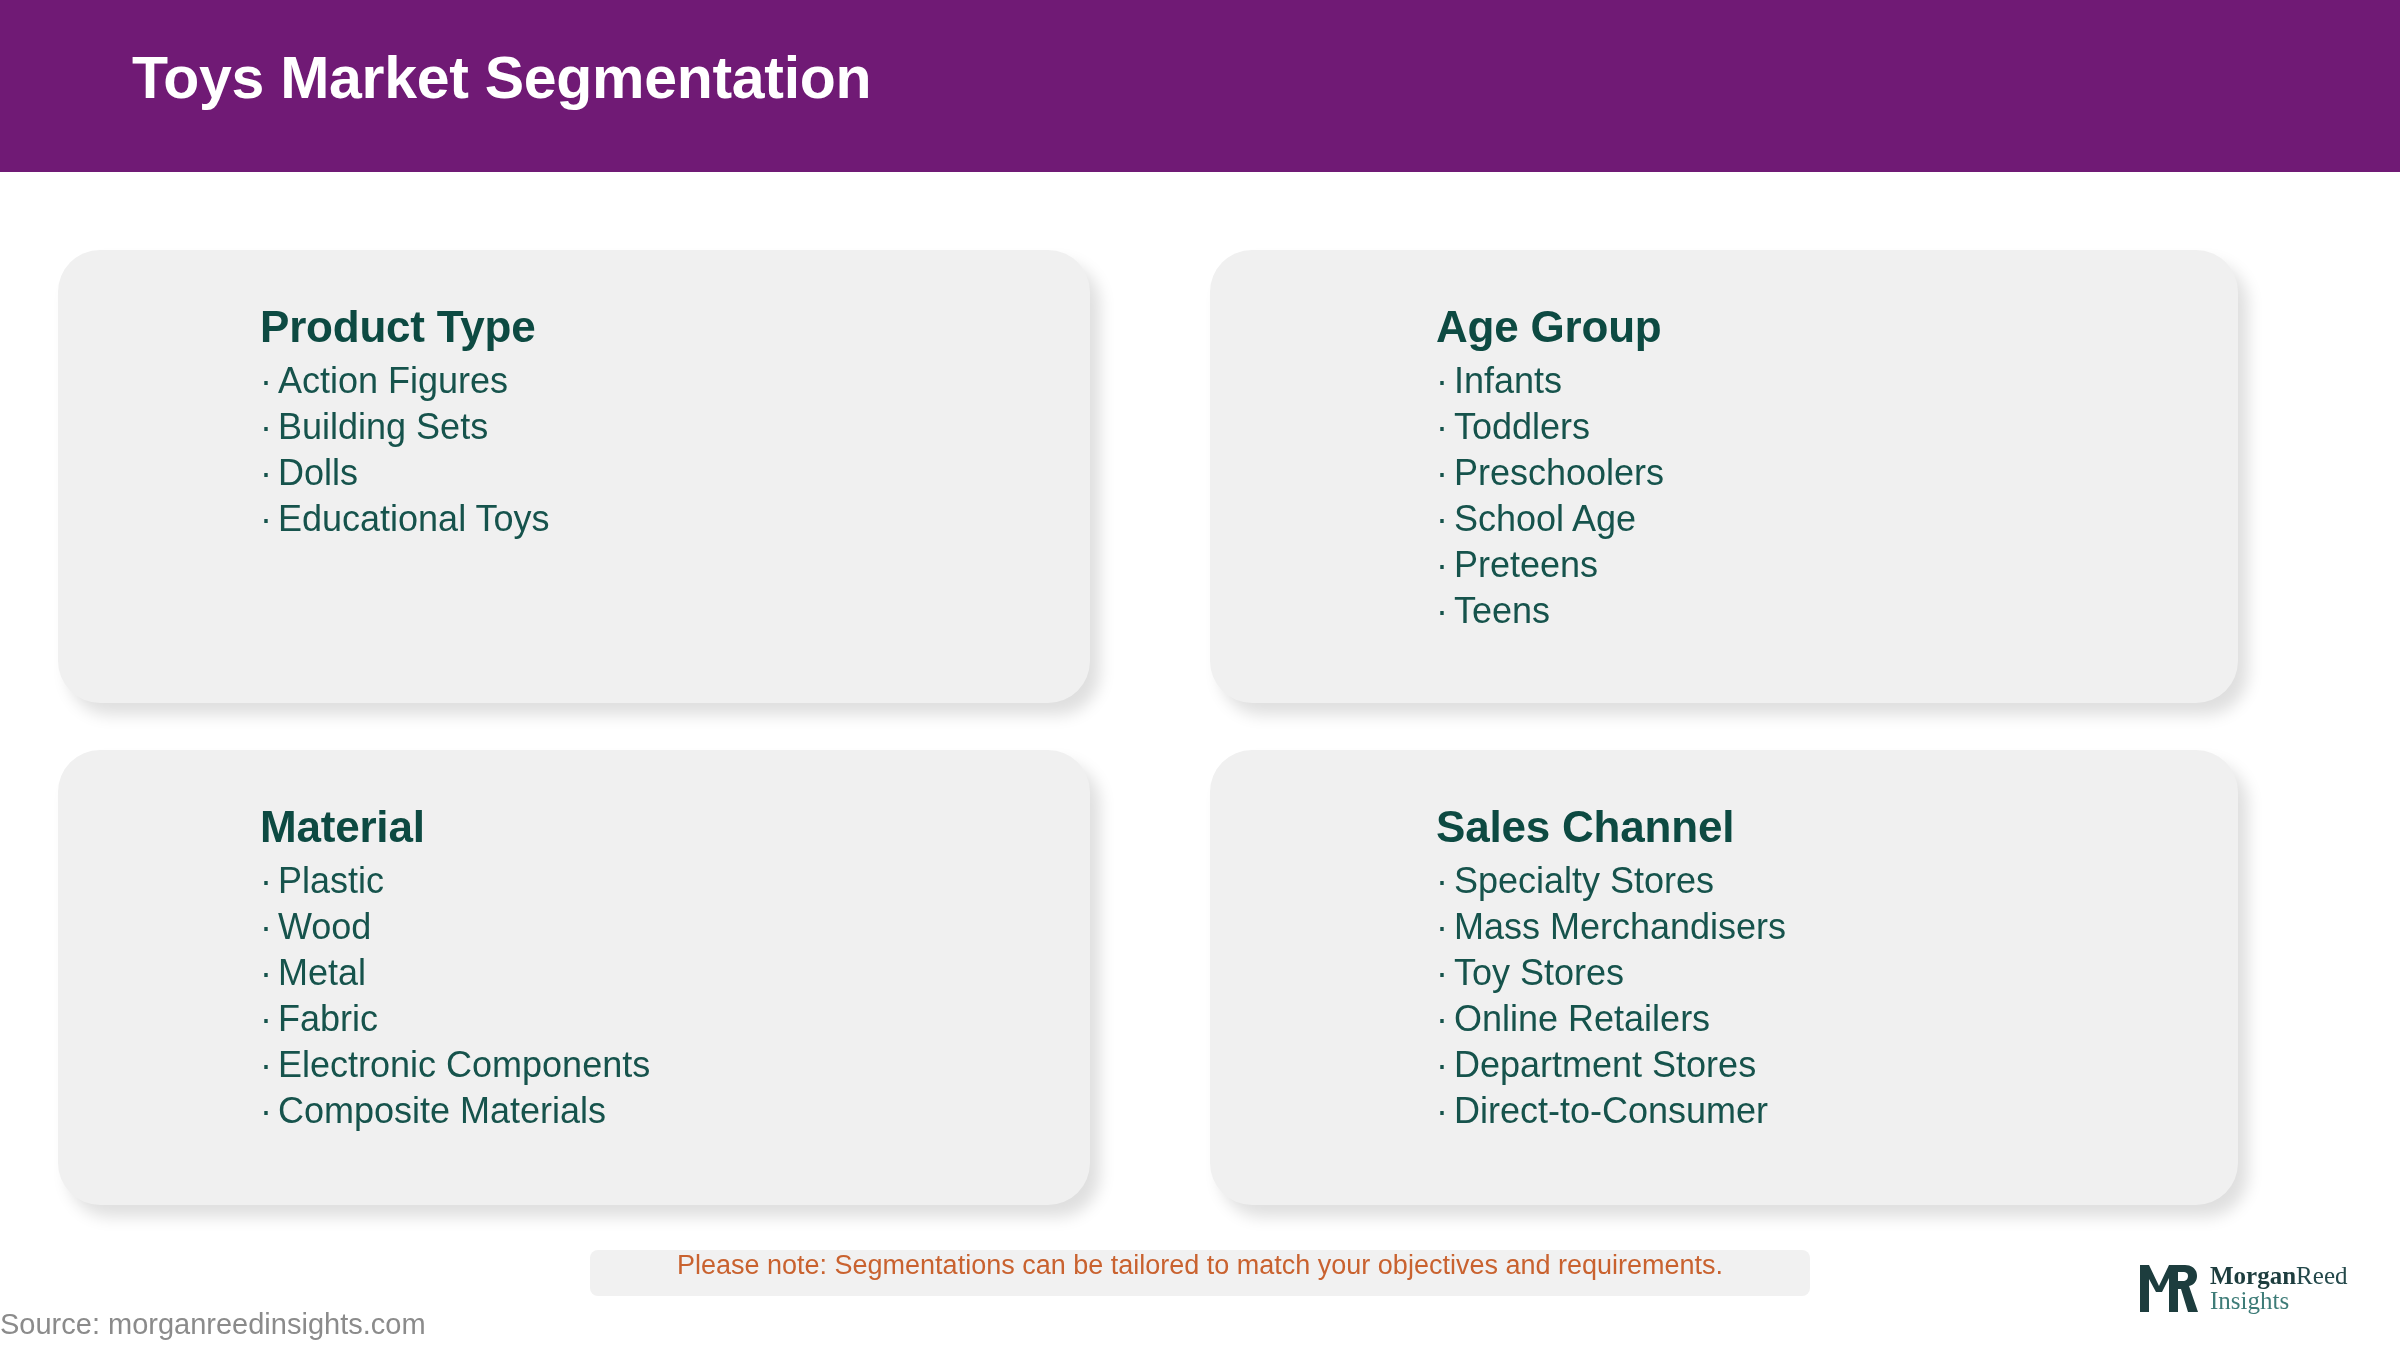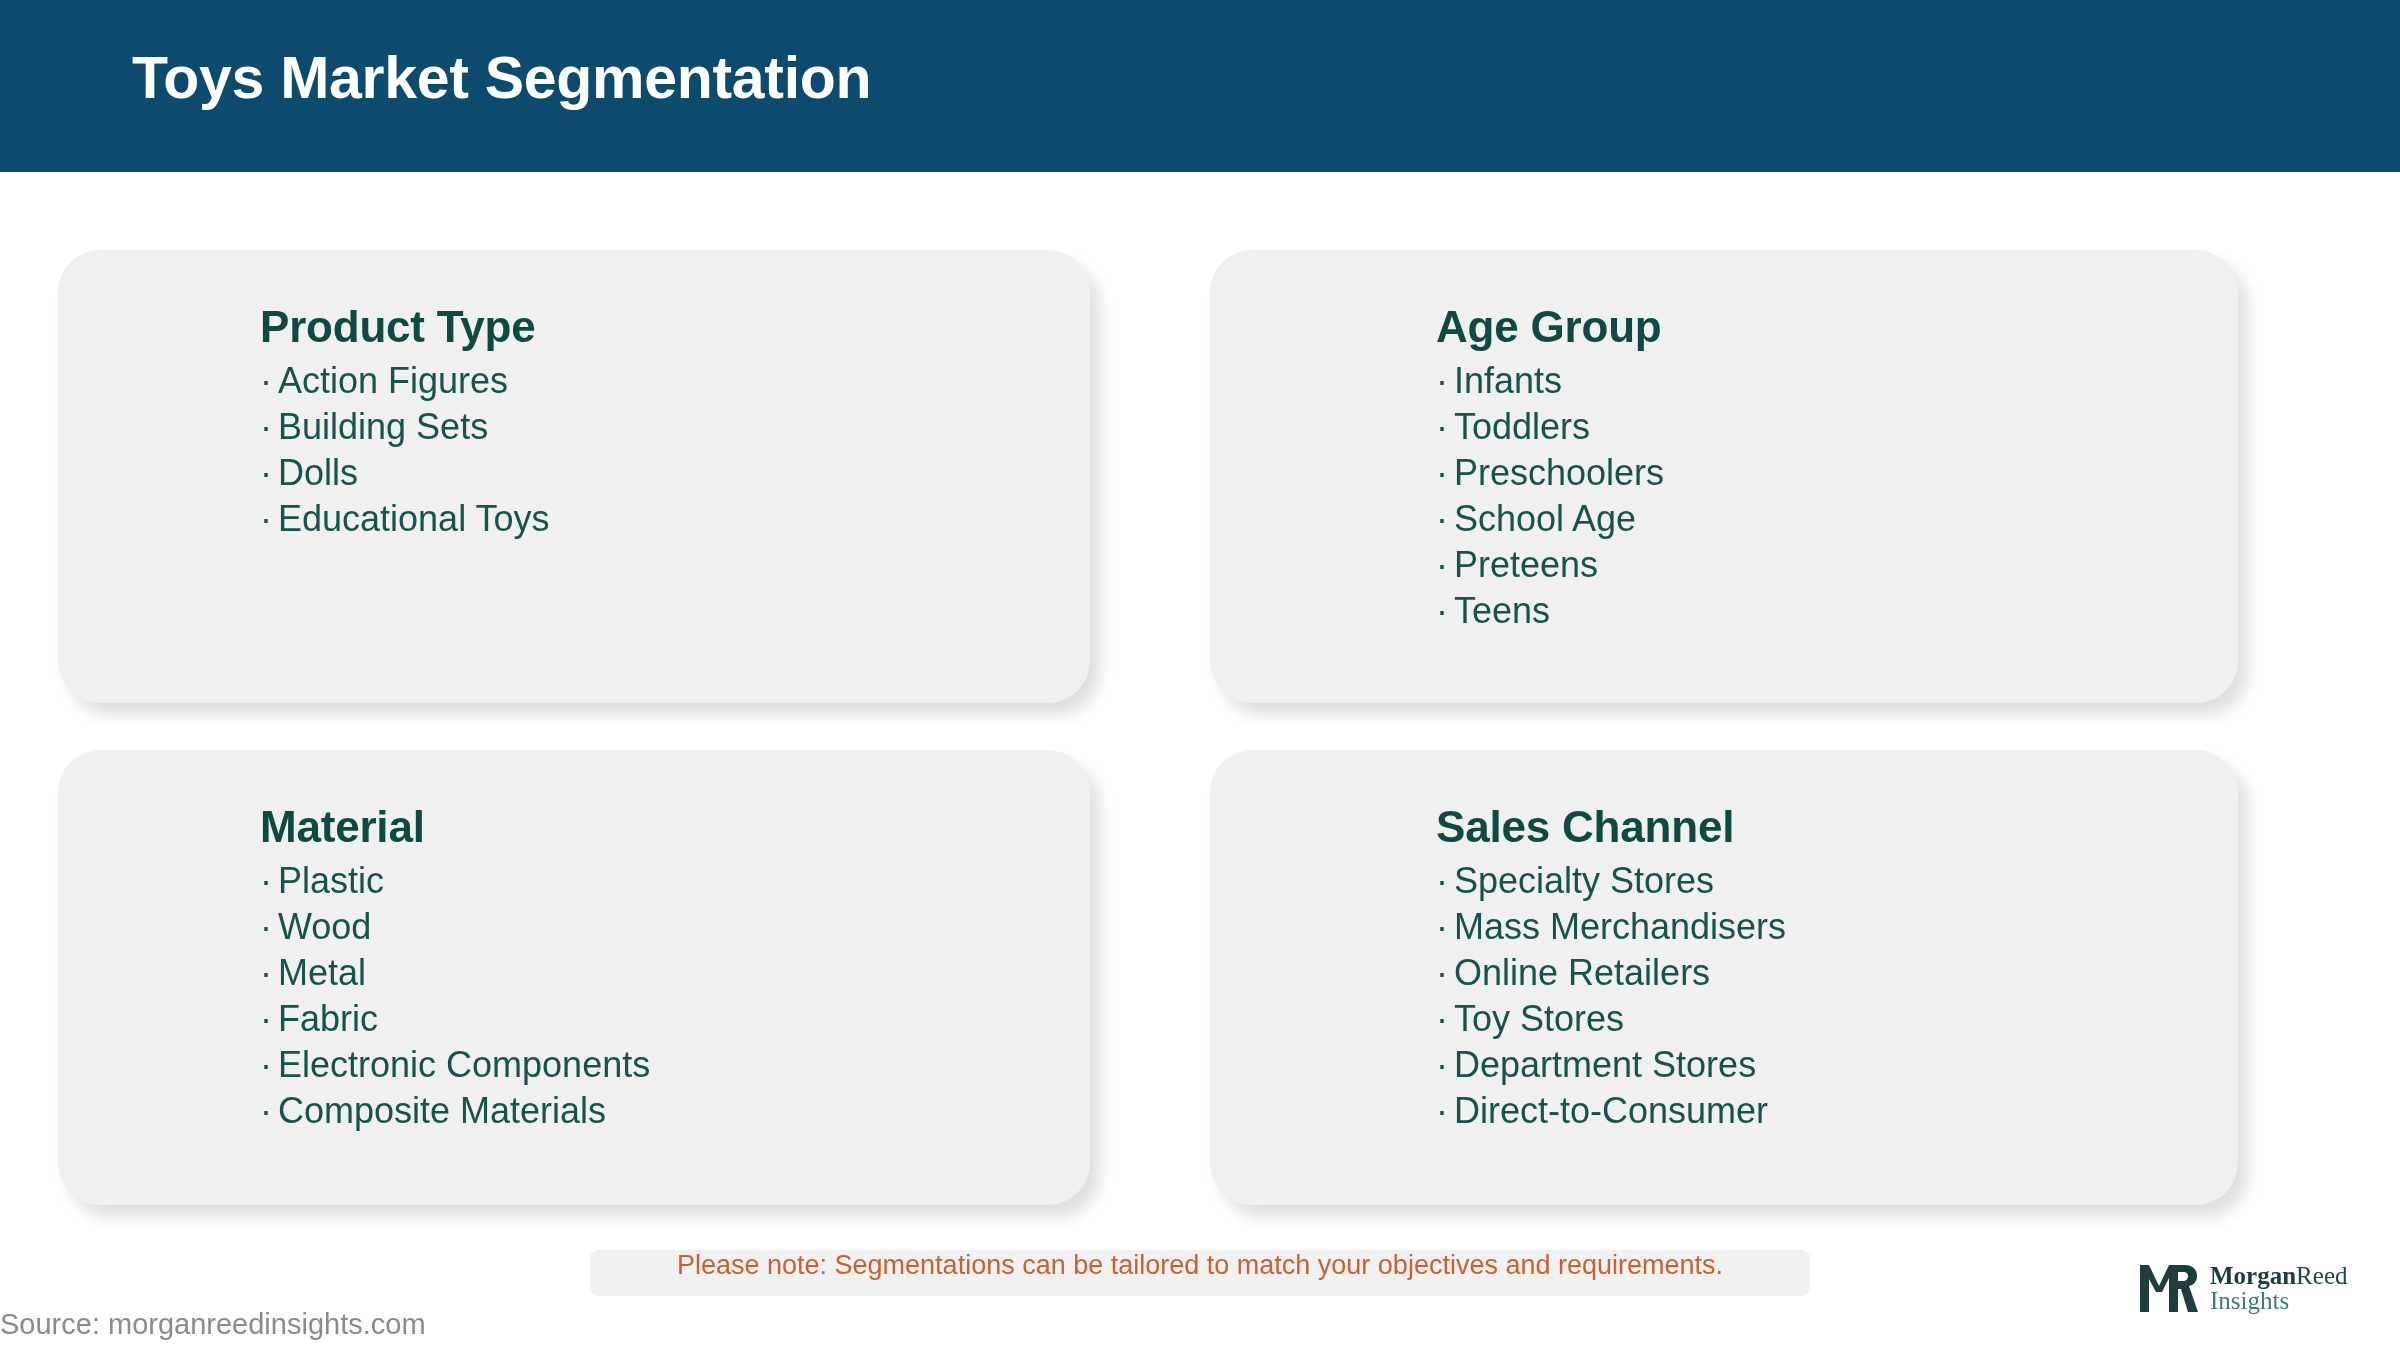--- a/index.html
+++ b/index.html
@@ -19,21 +19,21 @@
     background: #ffffff;
   }
 
   
   .header-band {
     position: absolute;
     left: 0;
     top: 0;
     width: 2400px;
     height: 172px;
-    background: #0c4a6e;
+    background: #701a75;
   }
 
   .header-title {
     position: absolute;
     left: 132px;
     top: 44px;
     font-size: 59px;
     font-weight: 700;
     color: #ffffff;
     letter-spacing: -0.3px;
@@ -199,22 +199,22 @@
       </ul>
     </div>
   </div>
 
   <div class="card card-br">
     <div class="card-inner">
       <div class="card-heading">Sales Channel</div>
       <ul class="card-list">
         <li><span class="bullet">·</span><span>Specialty Stores</span></li>
         <li><span class="bullet">·</span><span>Mass Merchandisers</span></li>
+        <li><span class="bullet">·</span><span>Toy Stores</span></li>
         <li><span class="bullet">·</span><span>Online Retailers</span></li>
-        <li><span class="bullet">·</span><span>Toy Stores</span></li>
         <li><span class="bullet">·</span><span>Department Stores</span></li>
         <li><span class="bullet">·</span><span>Direct-to-Consumer</span></li>
       </ul>
     </div>
   </div>
 
   <div class="note-pill">
     <span class="note-text">Please note: Segmentations can be tailored to match your objectives and requirements.</span>
   </div>
 

